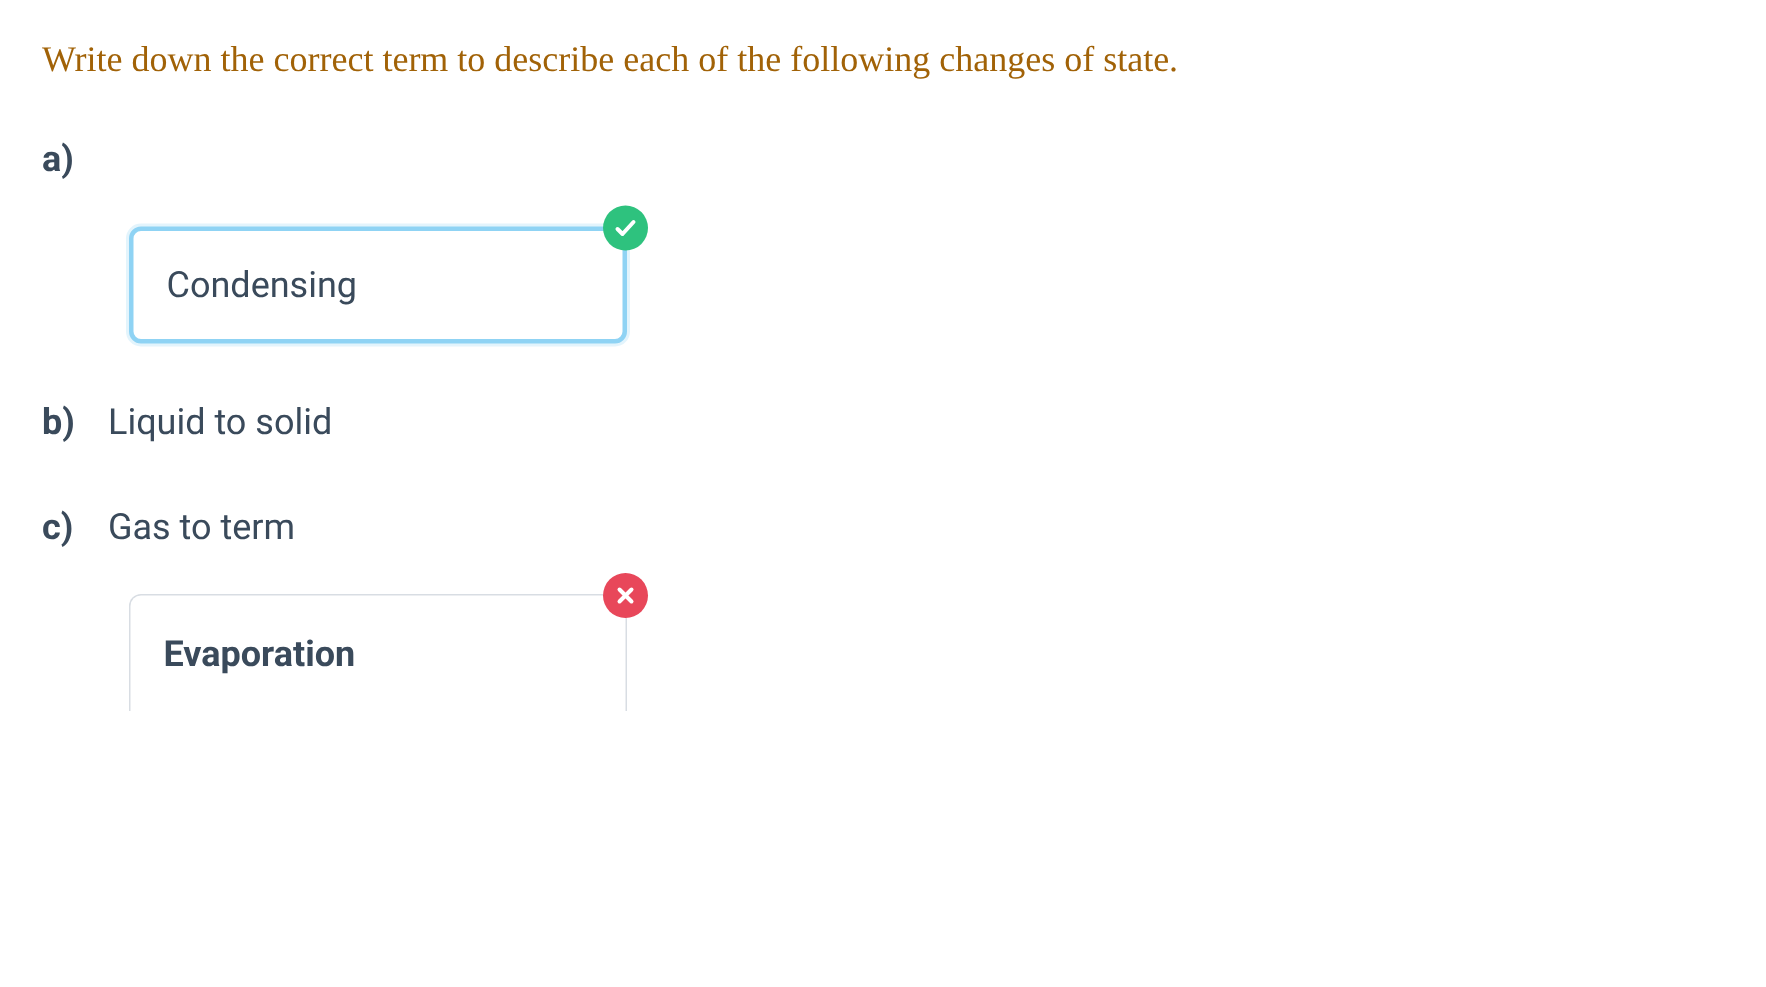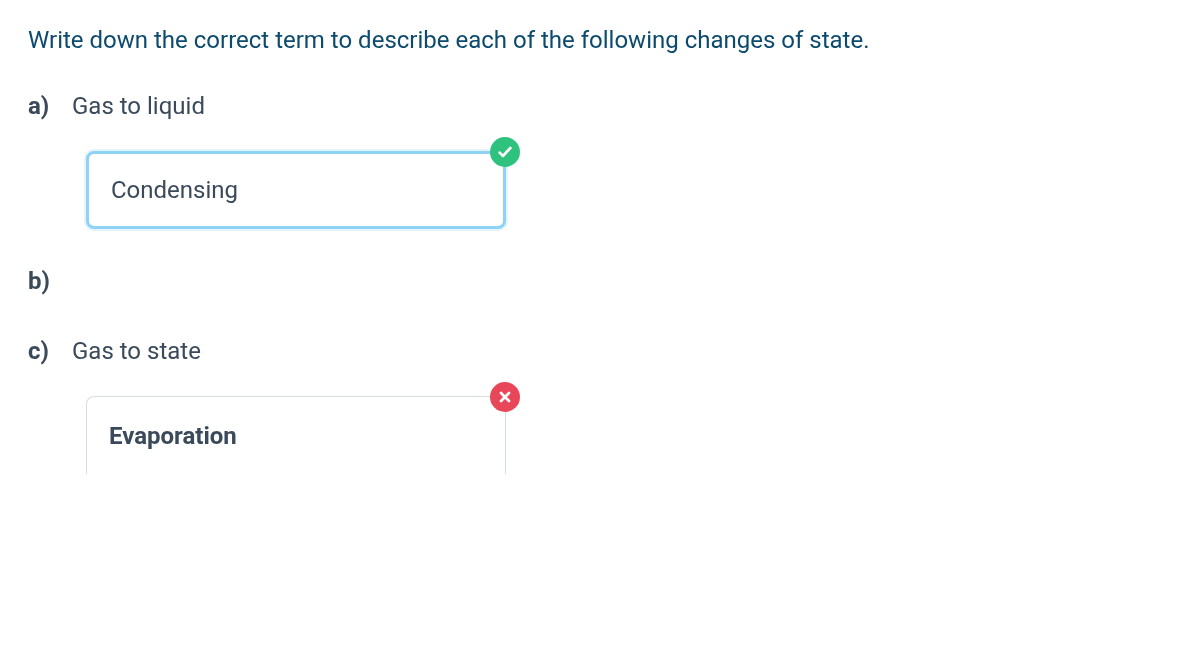--- a/index.html
+++ b/index.html
@@ -10,21 +10,22 @@
     body {
       font-family: -apple-system, BlinkMacSystemFont, 'Segoe UI', Roboto, Helvetica, Arial, sans-serif;
       padding: 24px 28px;
       color: #394a5a;
       font-size: 24px;
       line-height: 1.4;
       width: 1177px;
     }
     .prompt {
       margin-bottom: 32px;
-      color: #0c4a6e;
+      color: #a16207;
+      font-family: Liberation Serif, serif;
     }
     .question {
       margin-bottom: 36px;
     }
     .question-header {
       display: flex;
       align-items: baseline;
       margin-bottom: 28px;
     }
     .question-letter {
@@ -32,21 +33,21 @@
       color: #3a4a5b;
       width: 44px;
       flex-shrink: 0;
     }
     .question-text {
       color: #3a4a5b;
     }
     .answer-wrapper {
       margin-left: 58px;
       position: relative;
-      width: 420px;
+      width: 332px;
     }
     .answer-input {
       width: 100%;
       height: 78px;
       border: 1.5px solid #d8dde3;
       border-radius: 8px;
       padding: 0 22px;
       font-size: 24px;
       font-family: inherit;
       color: #3a4a5b;
@@ -86,42 +87,42 @@
     }
   </style>
 </head>
 <body>
 
 <div class="prompt">Write down the correct term to describe each of the following changes of state.</div>
 
 <div class="question">
   <div class="question-header">
     <span class="question-letter">a)</span>
-    <span class="question-text">Gas to liquid</span>
   </div>
   <div class="answer-wrapper">
     <input type="text" class="answer-input focused" value="Condensing" style="">
     <div class="badge badge-correct">
       <svg viewBox="0 0 24 24" fill="none" stroke="#fff" stroke-width="4" stroke-linecap="round" stroke-linejoin="round">
         <polyline points="4 13 9 18 20 6"></polyline>
       </svg>
     </div>
   </div>
 </div>
 
 <div class="question">
   <div class="question-header">
     <span class="question-letter">b)</span>
+    <span class="question-text">Liquid to solid</span>
   </div>
 </div>
 
 <div class="question question-c">
   <div class="question-header">
     <span class="question-letter">c)</span>
-    <span class="question-text">Gas to state</span>
+    <span class="question-text">Gas to term</span>
   </div>
   <div class="answer-wrapper">
     <input type="text" class="answer-input" value="Evaporation" style="">
     <div class="badge badge-incorrect">
       <svg viewBox="0 0 24 24" fill="none" stroke="#fff" stroke-width="4" stroke-linecap="round" stroke-linejoin="round">
         <line x1="6" y1="6" x2="18" y2="18"></line>
         <line x1="18" y1="6" x2="6" y2="18"></line>
       </svg>
     </div>
   </div>

